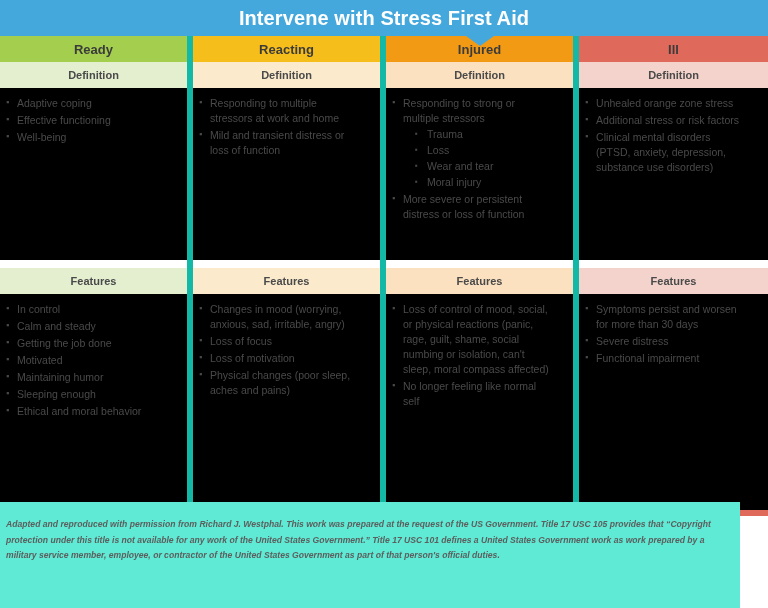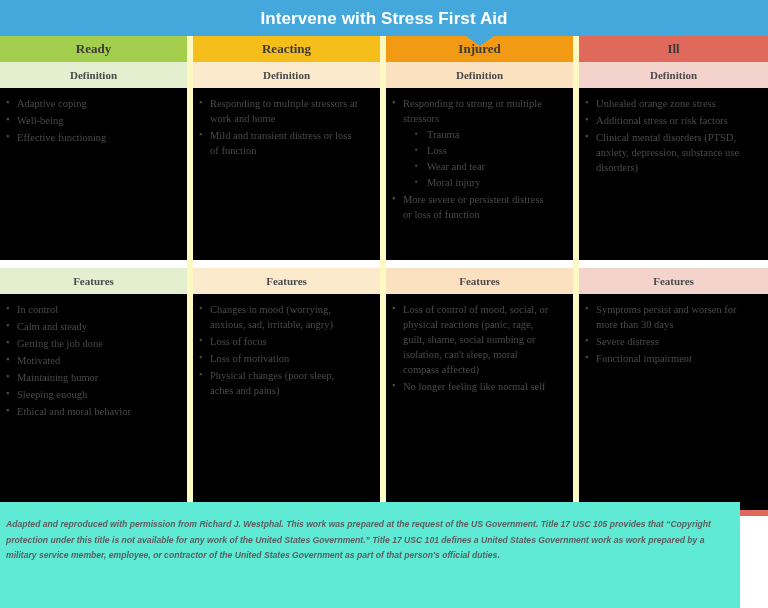--- a/index.html
+++ b/index.html
@@ -27,21 +27,21 @@
     position: relative;
     width: 768px;
     height: 36px;
     background: #45a8dd;
     display: flex;
     align-items: center;
     justify-content: center;
   }
   .title-text {
     color: #ffffff;
-    font-size: 17px;
+    font-size: 20px;
     font-weight: bold;
     letter-spacing: 0.1px;
     line-height: 1;
   }
   .title-pointer {
     position: absolute;
     left: 466px;
     top: 36px;
     width: 0;
     height: 0;
@@ -50,22 +50,21 @@
     border-top: 10px solid #45a8dd;
     z-index: 6;
   }
 
   
   .columns {
     position: relative;
     display: flex;
     width: 768px;
     height: 466px;
-    background: #fef9c3;
-    font-family: Liberation Serif, serif;
+    background: #14b8a6;
   }
   .col {
     position: relative;
     display: flex;
     flex-direction: column;
     width: 191px;
     margin-right: 6px;
     height: 466px;
   }
   .col:last-child {
@@ -197,22 +196,22 @@
     <div class="col">
       <div class="zone-head" style="background: rgb(163, 206, 78);">
         <span>Ready</span>
       </div>
       <div class="sub-head" style="background: rgb(228, 239, 208);">
         <span>Definition</span>
       </div>
       <div class="body-box def-box">
         <ul class="bullets">
           <li><span>Adaptive coping</span></li>
+          <li><span>Effective functioning</span></li>
           <li><span>Well-being</span></li>
-          <li><span>Effective functioning</span></li>
         </ul>
       </div>
       <div class="spacer-white"></div>
       <div class="sub-head" style="background: rgb(228, 239, 208);">
         <span>Features</span>
       </div>
       <div class="body-box feat-box">
         <ul class="bullets">
           <li><span>In control</span></li>
           <li><span>Calm and steady</span></li>

